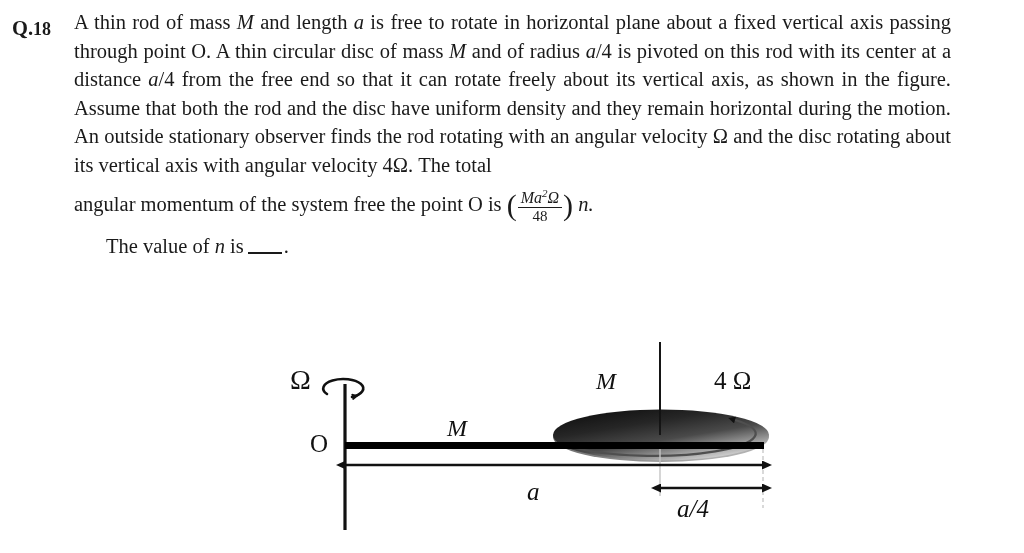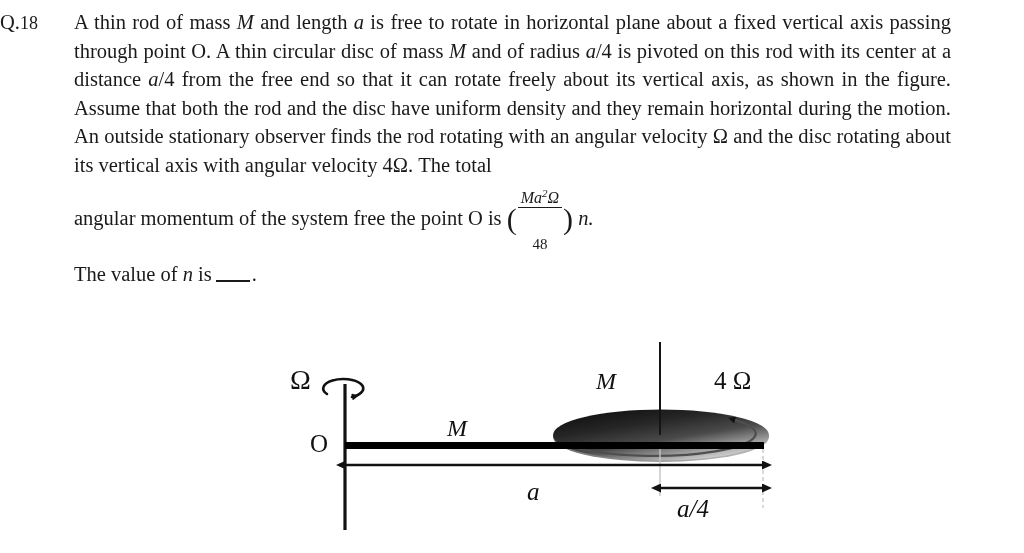--- a/index.html
+++ b/index.html
@@ -20,25 +20,26 @@
   .question {
     position: absolute;
     left: 0;
     top: 8px;
     width: 1024px;
     display: flex;
     align-items: flex-start;
   }
   .q-number {
     width: 74px;
-    padding-left: 0;
+    padding-left: 12px;
     box-sizing: border-box;
     font-size: 20.5px;
-    line-height: 28px;
+    line-height: 40px;
     white-space: nowrap;
+    font-weight: bold;
   }
   .q-number .sub {
     font-size: 18px;
   }
   .q-body {
     width: 910px;
     font-size: 20.5px;
     line-height: 28.5px;
   }
   .q-para {
@@ -85,21 +86,20 @@
   .frac .bar {
     display: block;
     border-bottom: 1.6px solid #1a1a1a;
     margin: 1px 0 0 0;
   }
   .frac .den {
     display: block;
     font-size: 15px;
     line-height: 17px;
     font-style: normal;
-    margin-top: 28px;
   }
   .blank {
     display: inline-block;
     width: 34px;
     border-bottom: 2px solid #1a1a1a;
     margin: 0 2px -1px 4px;
   }
 
   
   .figure {
@@ -128,21 +128,21 @@
   <div class="q-number"><span>Q.</span><span class="sub">18</span></div>
 
   <div class="q-body">
 
     <p class="q-para">A thin rod of mass <span class="mi">M</span> and length <span class="mi">a</span> is free to rotate in horizontal plane about a fixed vertical axis passing through point O. A thin circular disc of mass <span class="mi">M</span> and of radius <span class="mi">a</span>/4 is pivoted on this rod with its center at a distance <span class="mi">a</span>/4 from the free end so that it can rotate freely about its vertical axis, as shown in the figure. Assume that both the rod and the disc have uniform density and they remain horizontal during the motion. An outside stationary observer finds the rod rotating with an angular velocity Ω and the disc rotating about its vertical axis with angular velocity 4Ω. The total</p>
 
     <p class="q-para last-line" style="margin-top:7px;"><span>angular momentum of the system free the point O is</span>
       <span class="paren">(</span><span class="frac"><span class="num">Ma<sup>2</sup>Ω</span><span class="bar"></span><span class="den">48</span></span><span class="paren">)</span>
       <span class="mi">n.</span></p>
 
-    <p class="q-para last-line" style="margin-top:6px;"><span>The value of</span>
+    <p class="q-para last-line" style="margin-top:6px;margin-left:32px;"><span>The value of</span>
       <span class="mi">n</span>
       <span>is</span><span class="blank"></span><span>.</span></p>
 
   </div>
 </div>
 
 <div class="figure">
   <svg class="fig-svg" width="1024" height="235" viewBox="0 0 1024 235">
 
     <defs>

